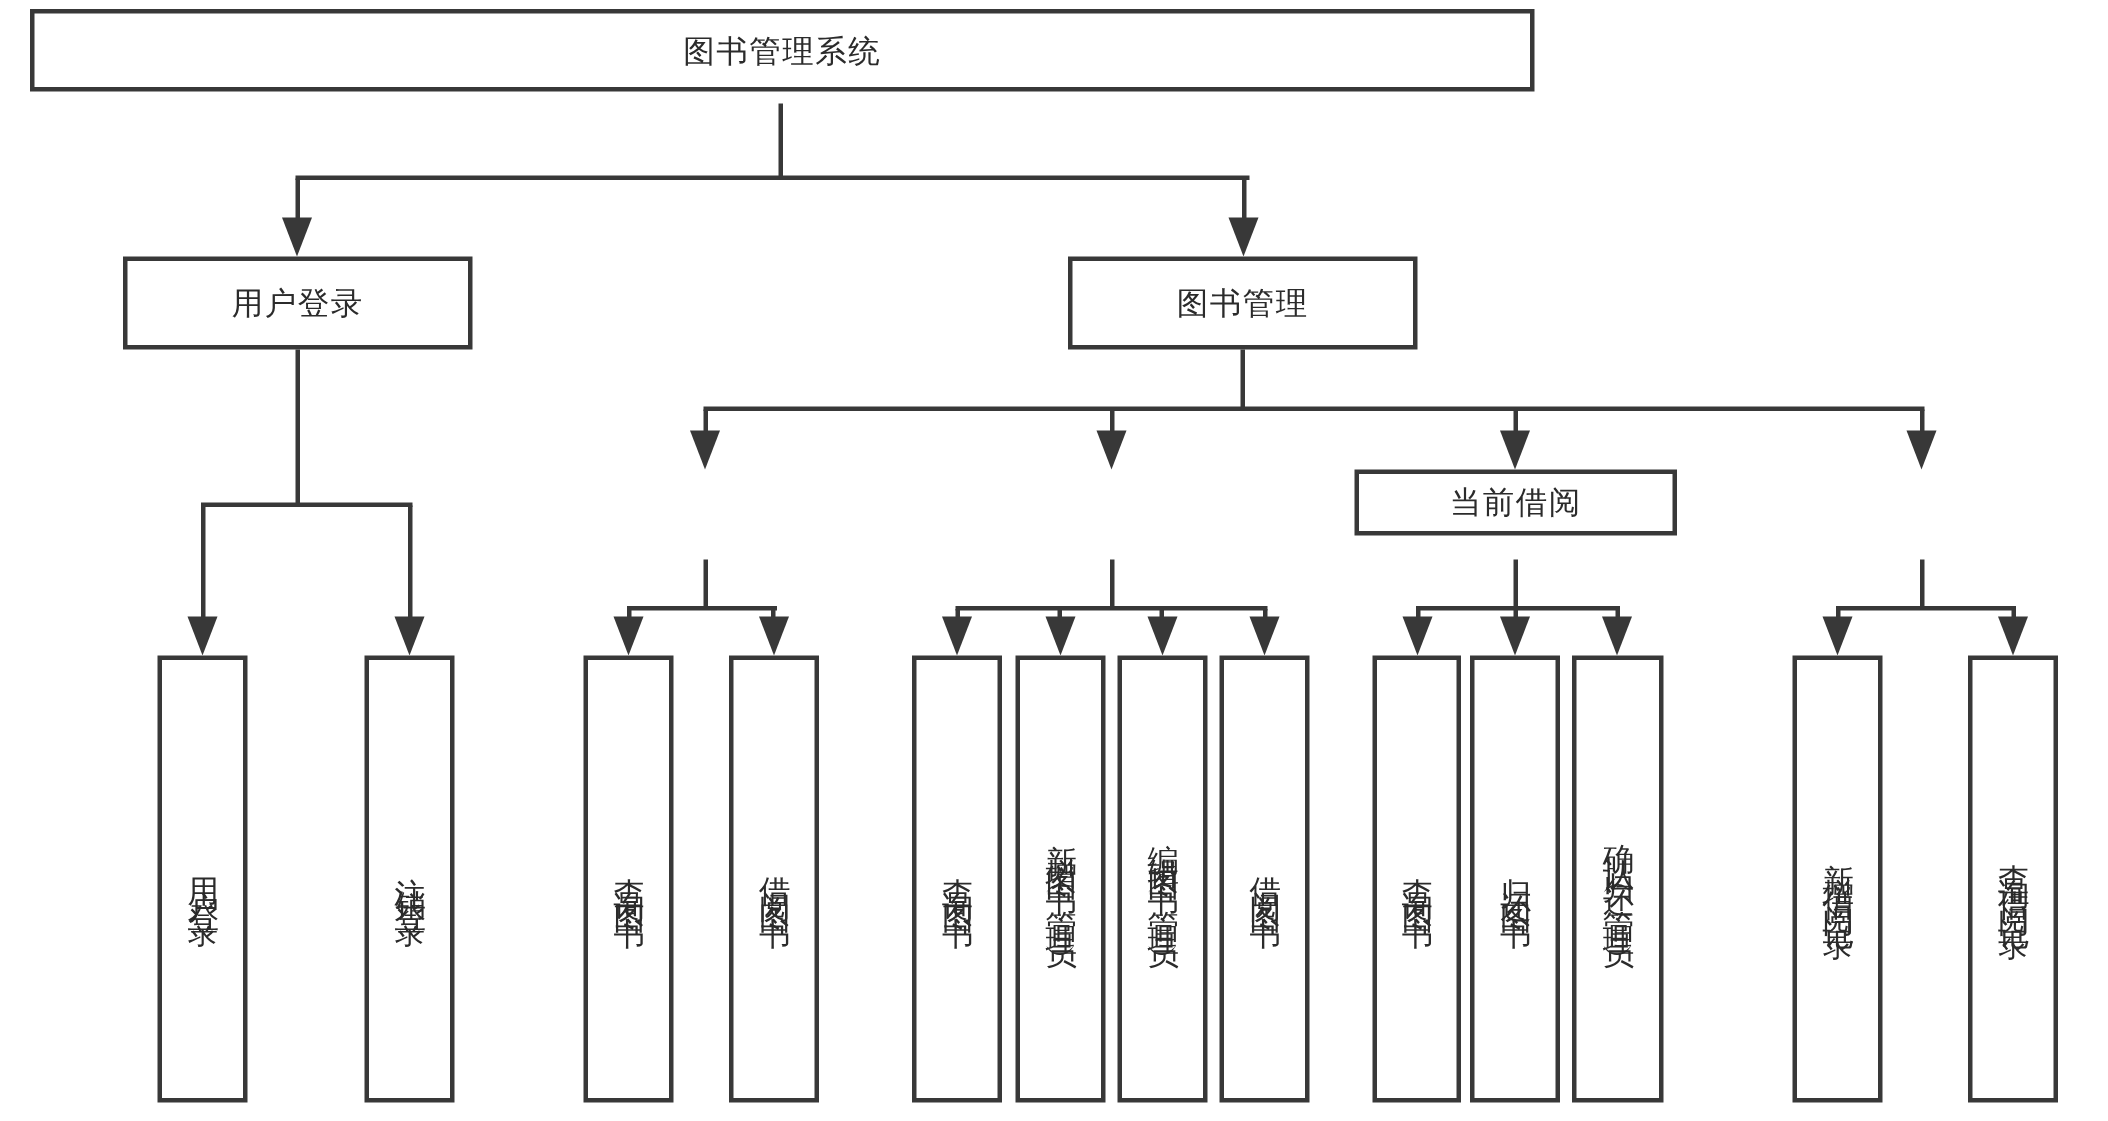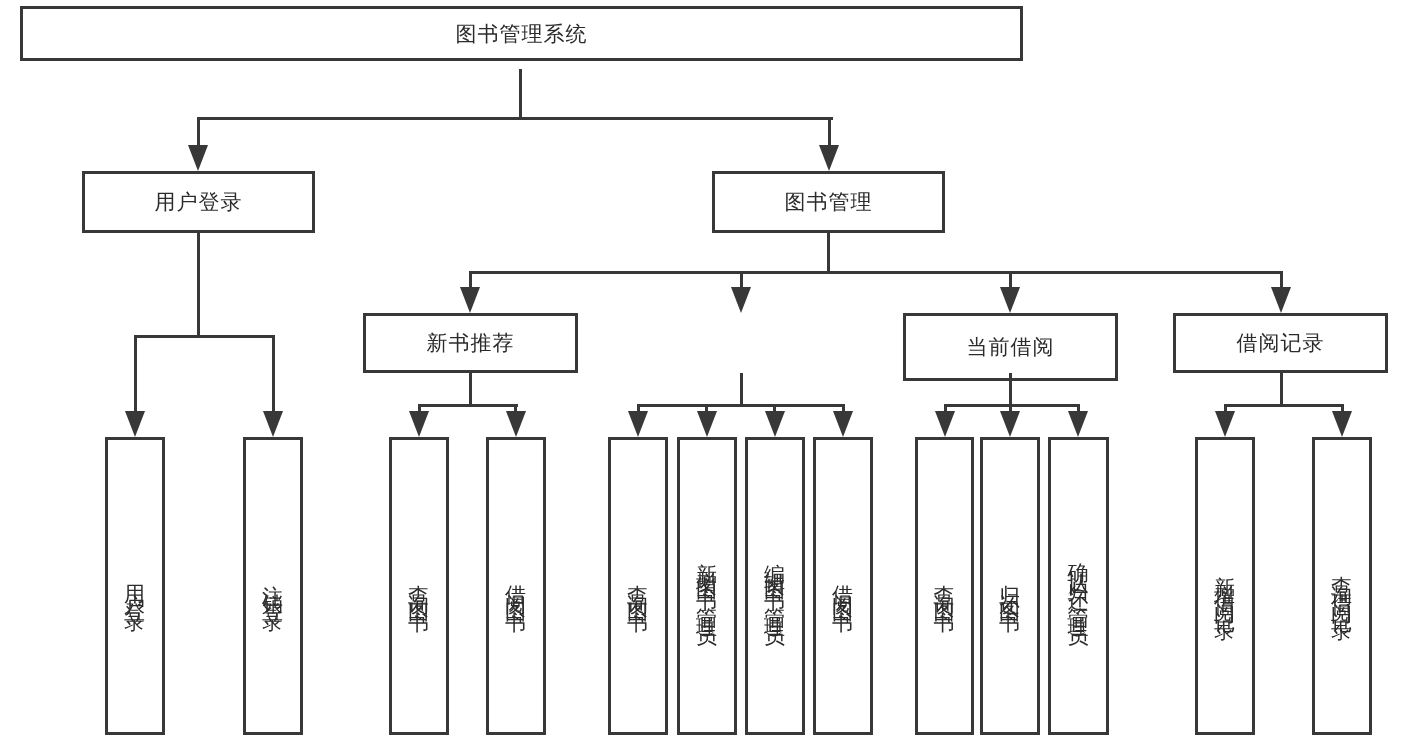--- a/index.html
+++ b/index.html
@@ -98,28 +98,22 @@
   <div class="hline" style="left:469px;top:271px;width:814px;height:3px;"></div>
   <div class="vline" style="left:469px;top:273px;width:3px;height:17px;"></div>
   <div class="arrow" style="left:460px;top:287px;"></div>
   <div class="vline" style="left:740px;top:273px;width:3px;height:17px;"></div>
   <div class="arrow" style="left:731px;top:287px;"></div>
   <div class="vline" style="left:1009px;top:273px;width:3px;height:17px;"></div>
   <div class="arrow" style="left:1000px;top:287px;"></div>
   <div class="vline" style="left:1280px;top:273px;width:3px;height:17px;"></div>
   <div class="arrow" style="left:1271px;top:287px;"></div>
 
-  <div class="node" style="left:363px;top:313px;width:215px;height:60px;">
-    <span>新书推荐</span>
-  </div>
-  <div class="node" style="left:903px;top:313px;width:215px;height:68px;">
+  <div class="node" style="left:903px;top:313px;width:215px;height:44px;">
     <span>当前借阅</span>
-  </div>
-  <div class="node" style="left:1173px;top:313px;width:215px;height:60px;">
-    <span>借阅记录</span>
   </div>
 
   <div class="vline" style="left:469px;top:373px;width:3px;height:33px;"></div>
   <div class="hline" style="left:418px;top:404px;width:100px;height:3px;"></div>
   <div class="vline" style="left:418px;top:406px;width:3px;height:9px;"></div>
   <div class="arrow" style="left:409px;top:411px;"></div>
   <div class="vline" style="left:514px;top:406px;width:3px;height:9px;"></div>
   <div class="arrow" style="left:506px;top:411px;"></div>
 
   <div class="vline" style="left:740px;top:373px;width:3px;height:33px;"></div>

